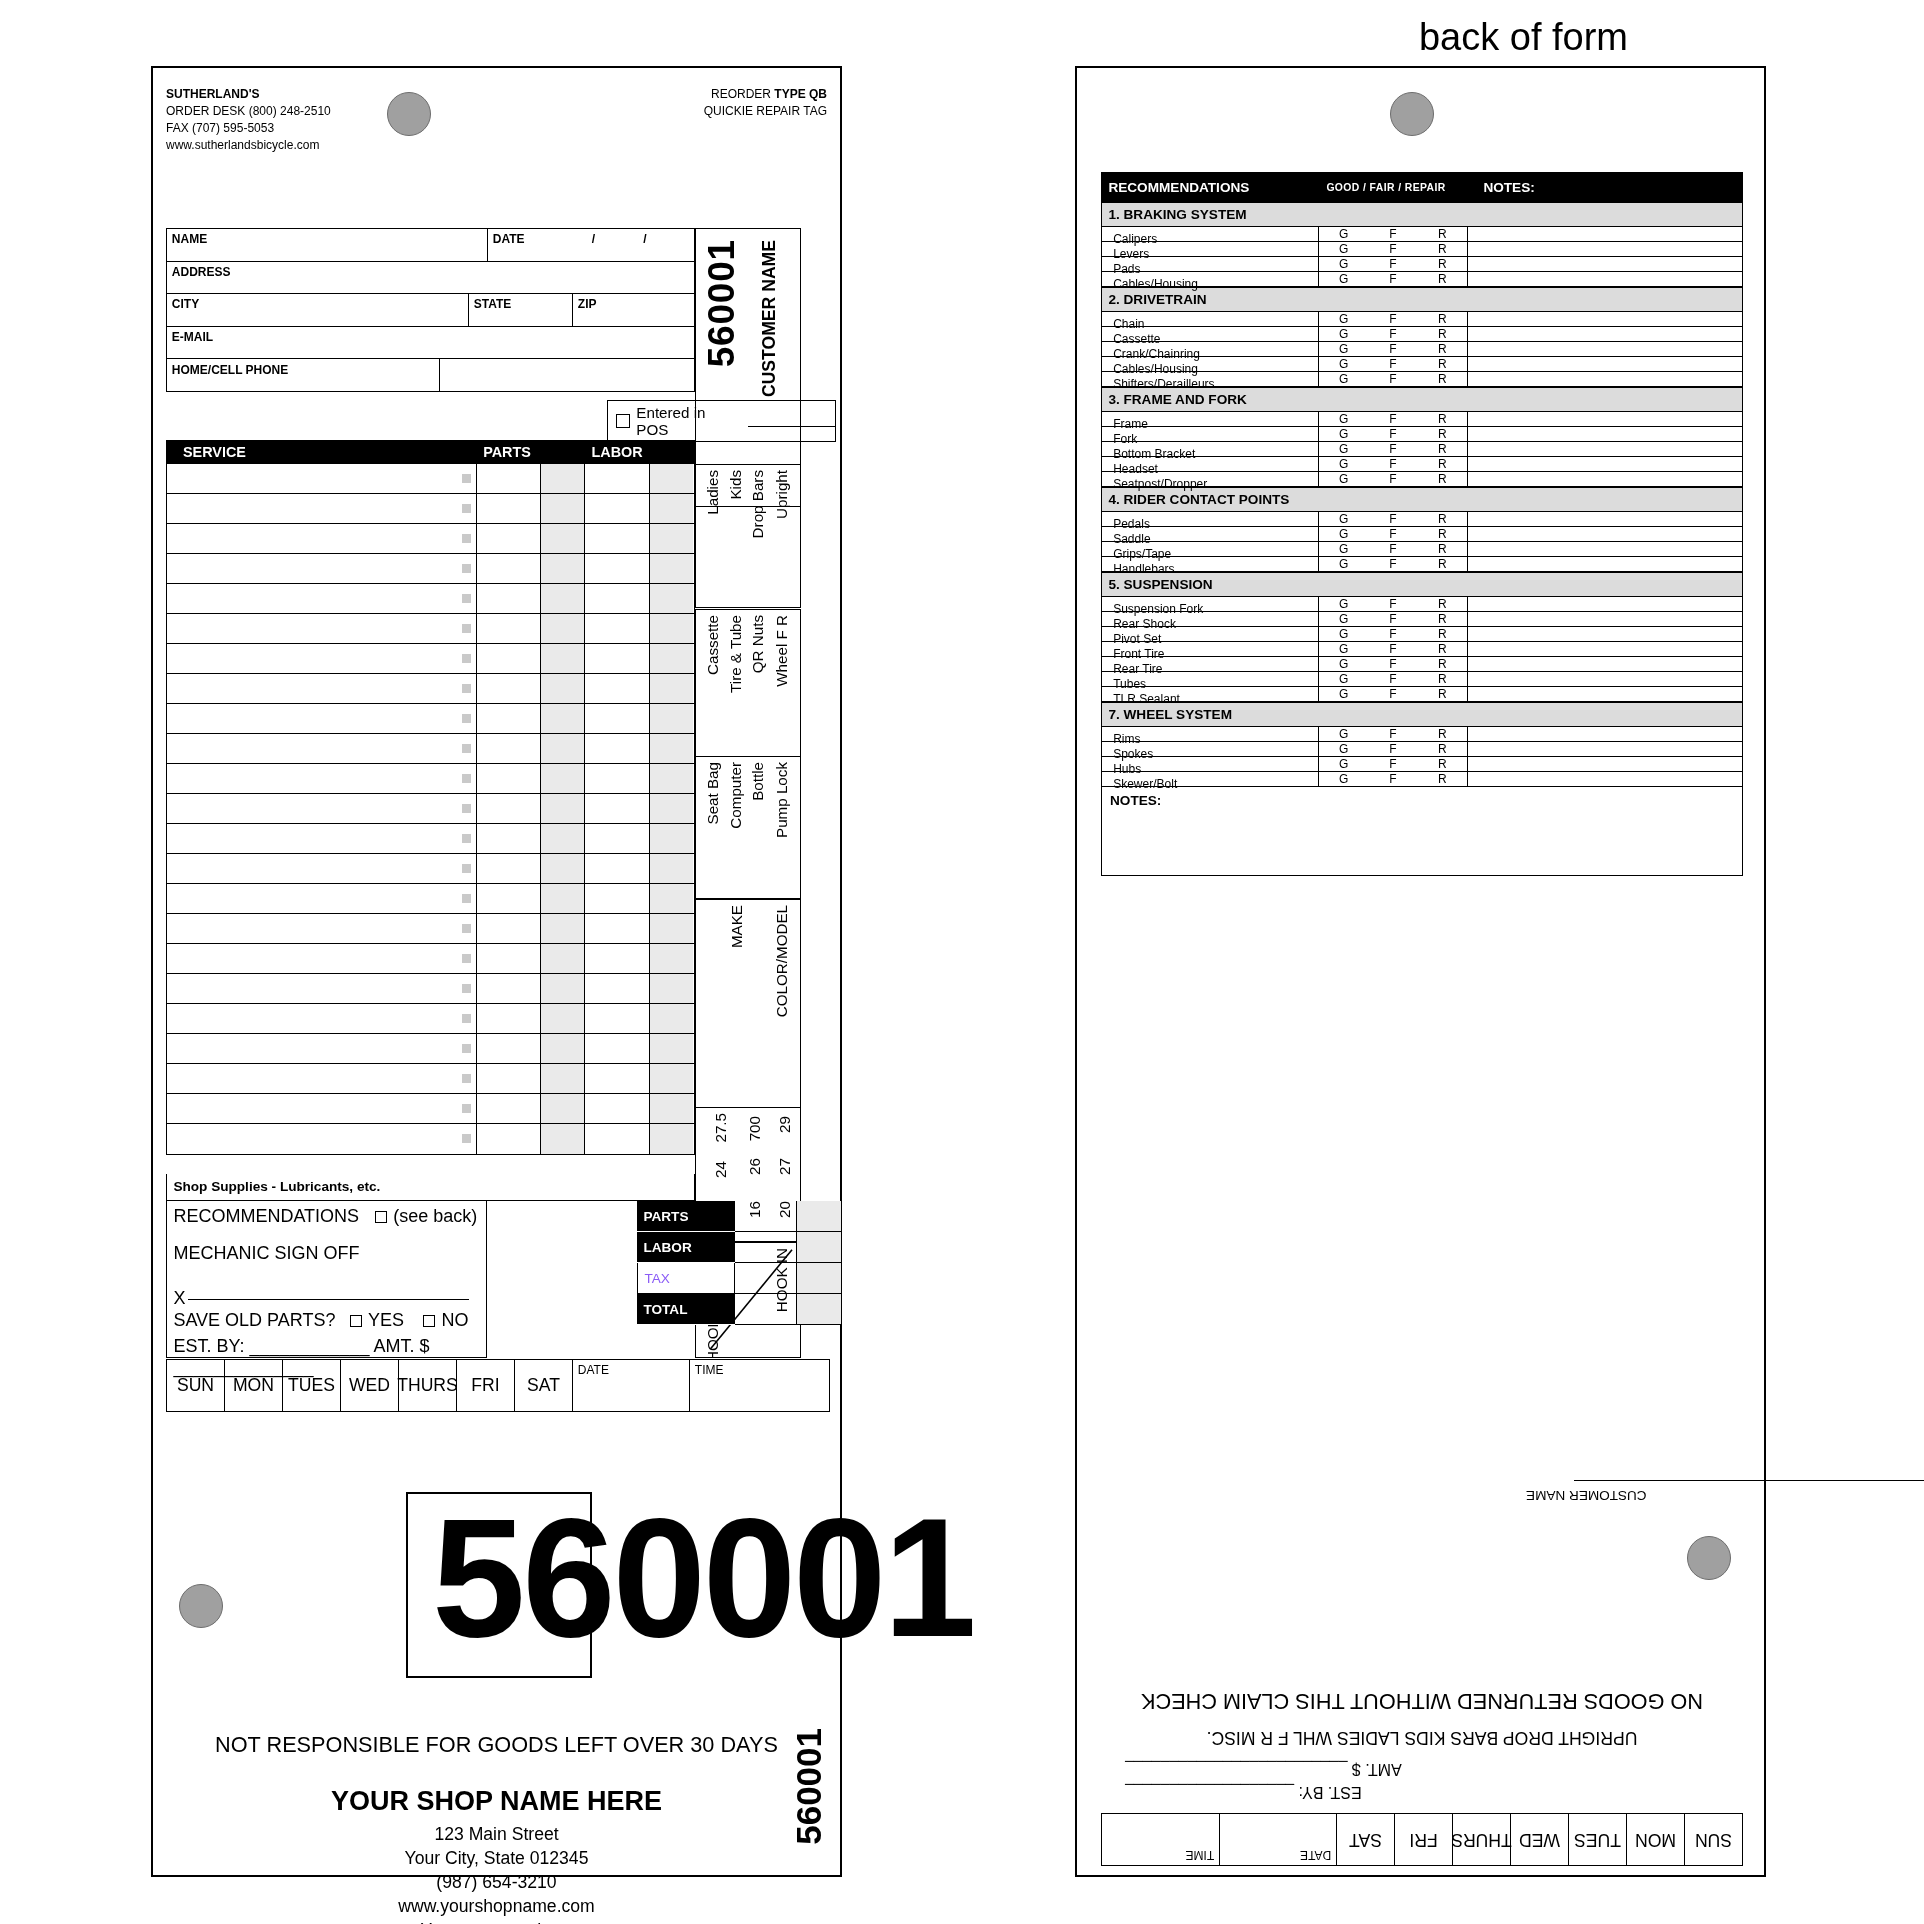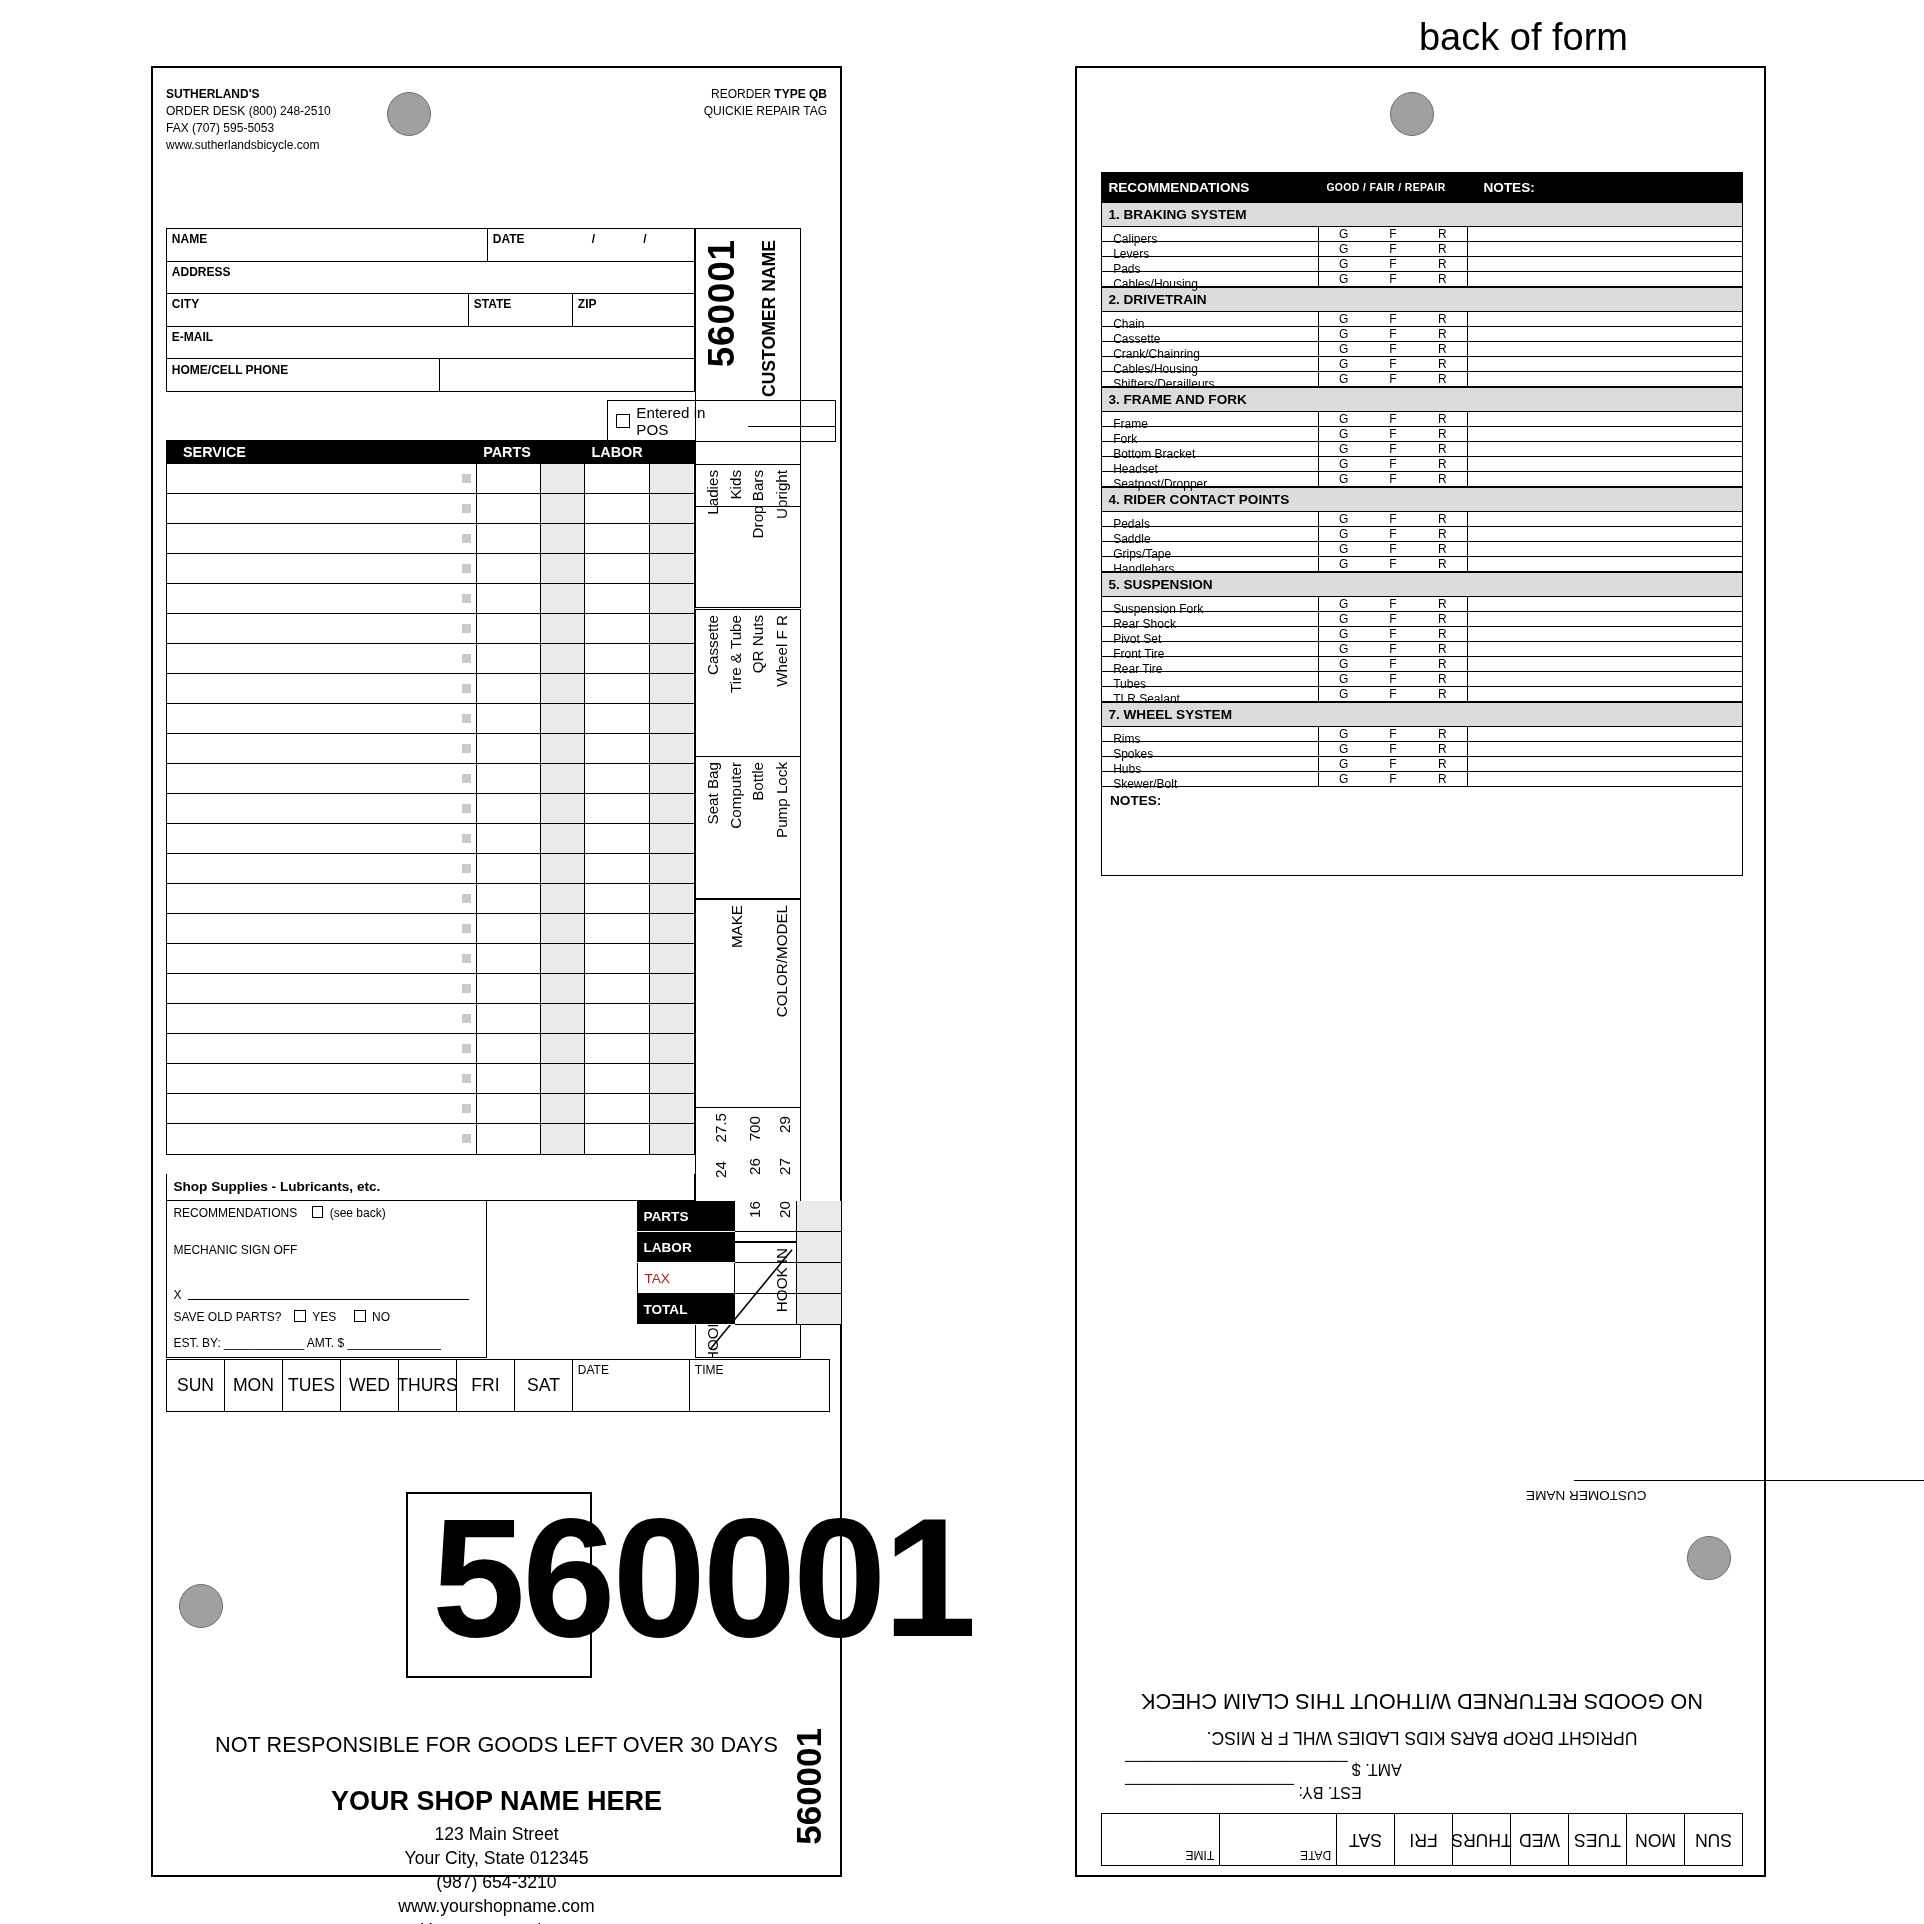--- a/index.html
+++ b/index.html
@@ -96,28 +96,28 @@
   
   .supplies{
     position:absolute;left:13px;top:1106px;width:529px;height:27px;
     border:1.6px solid #000;border-top:none;box-sizing:border-box;
     font-weight:bold;font-size:13.6px;padding:4.8px 0 0 6.4px;
   }
 
   
   .recblock{
     position:absolute;left:13px;top:1133px;width:321px;height:157px;
-    border:1.6px solid #000;border-top:none;box-sizing:border-box;font-size:12px;
+    border:1.6px solid #000;border-top:none;box-sizing:border-box;font-size:18px;
   }
   .rec-line{position:absolute;}
   .tot-tbl{position:absolute;left:484px;top:1133px;width:205px;}
   .tot-row{display:flex;height:31px;box-sizing:border-box;}
   .tot-lbl{width:98px;background:#000;color:#fff;font-weight:bold;font-size:13.6px;
            display:flex;align-items:center;padding-left:6.4px;box-sizing:border-box;border-bottom:0.8px solid #fff;}
-  .tot-lbl.plain{background:#fff;color:#b91c1c;border:1.6px solid #000;border-top:none;font-weight:normal;}
+  .tot-lbl.plain{background:#fff;color:#8b5cf6;border:1.6px solid #000;border-top:none;font-weight:normal;}
   .tot-val{width:107px;border:1.6px solid #000;border-left:none;border-top:none;box-sizing:border-box;display:flex;}
   .tot-val .a{width:58%;border-right:0.8px solid #000;}
   .tot-val .b{width:42%;background:#eaeaea;}
 
   
   .days{
     position:absolute;left:13px;top:1291px;width:664px;height:53px;
     border:1.6px solid #000;box-sizing:border-box;display:flex;
   }
   .day{flex:0 0 auto;width:58px;border-right:1.6px solid #000;box-sizing:border-box;

